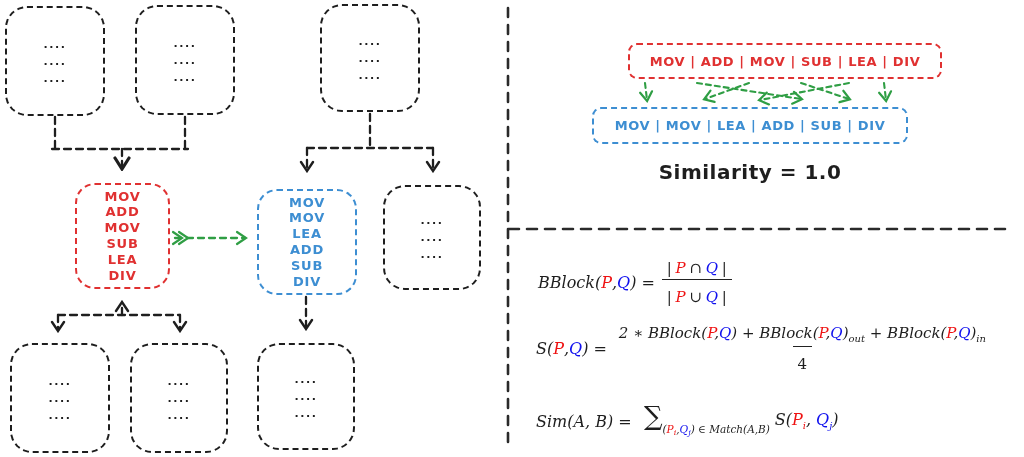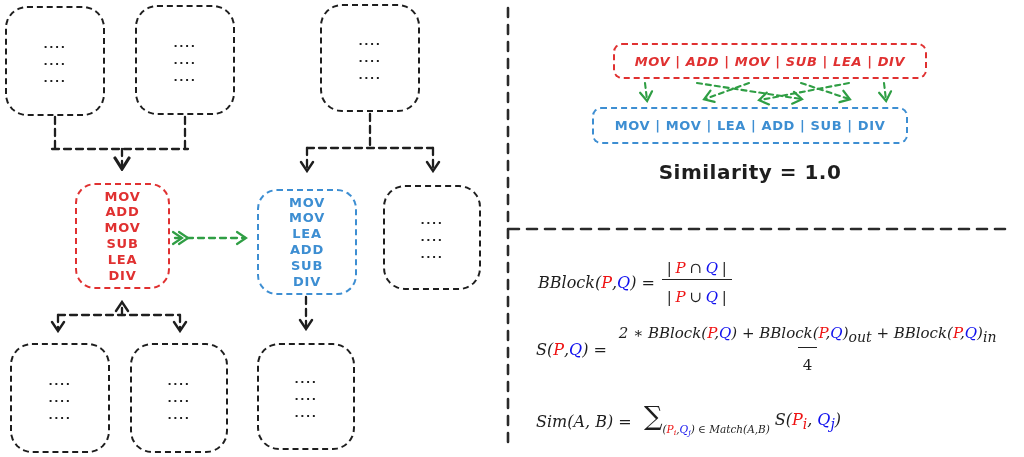--- a/index.html
+++ b/index.html
@@ -45,40 +45,40 @@
   .bb1{left:10px;top:343px;width:100px;height:110px;}
   .bb2{left:130px;top:343px;width:98px;height:110px;}
   .bb3{left:257px;top:343px;width:98px;height:107px;}
 
   
   .seqbox{
     position:absolute;box-sizing:border-box;border-radius:9px;
     display:flex;align-items:center;justify-content:center;
     font-size:13px;font-weight:700;letter-spacing:.6px;
   }
-  .seq-red{left:613px;top:43px;width:314px;height:36px;border:2.2px dashed var(--red);color:var(--red);font-style:italic;}
+  .seq-red{left:628px;top:43px;width:314px;height:36px;border:2.2px dashed var(--red);color:var(--red);}
   .seq-blue{left:592px;top:107px;width:316px;height:37px;border:2.2px dashed var(--blue);color:var(--blue);}
 
   .similarity{
     position:absolute;left:620px;top:160px;width:260px;text-align:center;
     font-size:20px;font-weight:700;letter-spacing:.5px;color:var(--ink);
   }
 
   
   .formula{
     position:absolute;display:flex;align-items:center;
     color:var(--ink);font-family:"DejaVu Serif",serif;font-style:italic;
     font-size:16px;white-space:pre;
   }
   .formula .frac{display:inline-flex;flex-direction:column;align-items:center;margin-left:.45em;font-size:15px;}
   .formula .num{padding:0 5px 2px 5px;display:inline-block;}
   .formula .den{border-top:1.6px solid #222;padding:8px 5px 0 5px;display:inline-block;}
   .mr{color:var(--mred);}
   .mb{color:var(--mblue);}
-  .sub{font-size:14px;font-style:italic;vertical-align:-4px;}
+  .sub{font-size:10px;font-style:italic;vertical-align:-4px;}
   .sum{font-size:26px;font-style:normal;line-height:26px;}
   .sumsub{font-size:10.5px;vertical-align:-8px;}
   .sumsub .ss{font-size:8px;vertical-align:-2px;}
   .opgap{margin:0 .25em;}
   .sgap{margin-left:.3em;}
   .upright{font-style:normal;}
   .f1{left:538px;top:259px;}
   .f2{left:536px;top:324px;}
   .f3{left:536px;top:371px;margin-top:32px;}
 </style>

